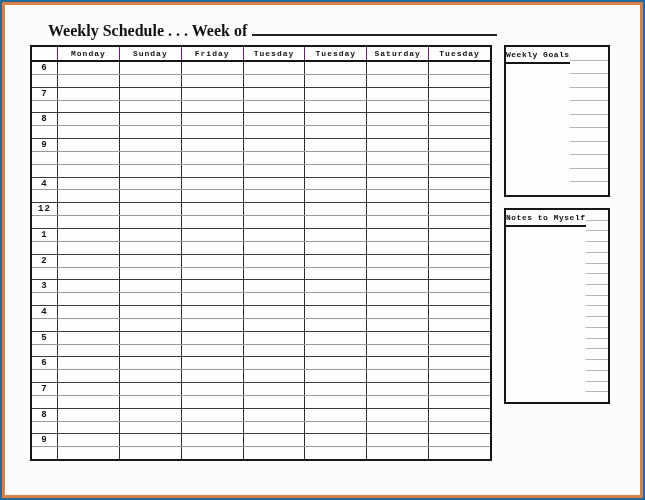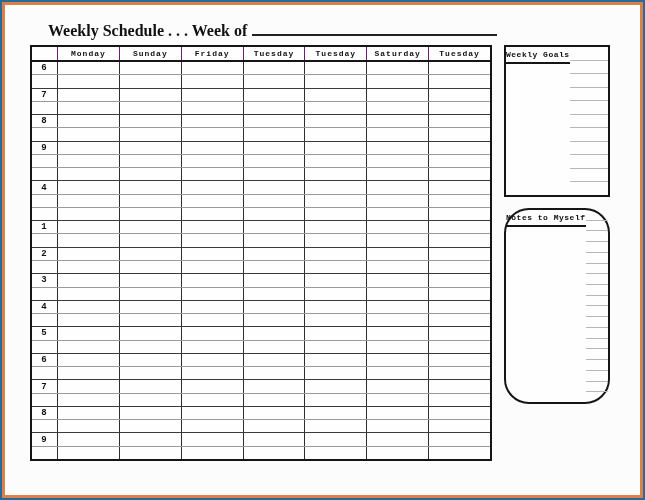--- a/index.html
+++ b/index.html
@@ -37,21 +37,21 @@
     font-family:"Liberation Mono",monospace;font-weight:bold;font-size:9px;
     letter-spacing:1px;color:#111;
   }
   .day-cell{flex:1;border-left:1px solid #2e2e2e;}
 
   .side-box{
     position:absolute;left:504px;width:106px;border:2px solid #151515;
     box-sizing:border-box;background:#fefefe;display:flex;flex-direction:row;
   }
   .side-box.goals{top:45px;height:152px;}
-  .side-box.notes{top:208px;height:196px;border-radius:25px;}
+  .side-box.notes{top:208px;height:196px;}
   .side-header{
     flex:none;height:15px;border-bottom:2px solid #151515;text-align:center;
     font-family:"Liberation Mono",monospace;font-weight:bold;font-size:8px;
     letter-spacing:0.5px;line-height:15px;color:#111;white-space:nowrap;overflow:hidden;
   }
   .side-lines{flex:1;display:flex;flex-direction:column;}
   .line-row{flex:1;min-height:0;}
   .line-row + .line-row{border-top:1px solid #b7b7b7;}
 </style>
 </head>
@@ -182,20 +182,30 @@
         <div class="grid-row half">
           <div class="hour-cell"></div>
           <div class="day-cell"></div>
           <div class="day-cell"></div>
           <div class="day-cell"></div>
           <div class="day-cell"></div>
           <div class="day-cell"></div>
           <div class="day-cell"></div>
           <div class="day-cell"></div>
         </div>
+        <div class="grid-row hour">
+          <div class="hour-cell">12</div>
+          <div class="day-cell"></div>
+          <div class="day-cell"></div>
+          <div class="day-cell"></div>
+          <div class="day-cell"></div>
+          <div class="day-cell"></div>
+          <div class="day-cell"></div>
+          <div class="day-cell"></div>
+        </div>
         <div class="grid-row half">
           <div class="hour-cell"></div>
           <div class="day-cell"></div>
           <div class="day-cell"></div>
           <div class="day-cell"></div>
           <div class="day-cell"></div>
           <div class="day-cell"></div>
           <div class="day-cell"></div>
           <div class="day-cell"></div>
         </div>

